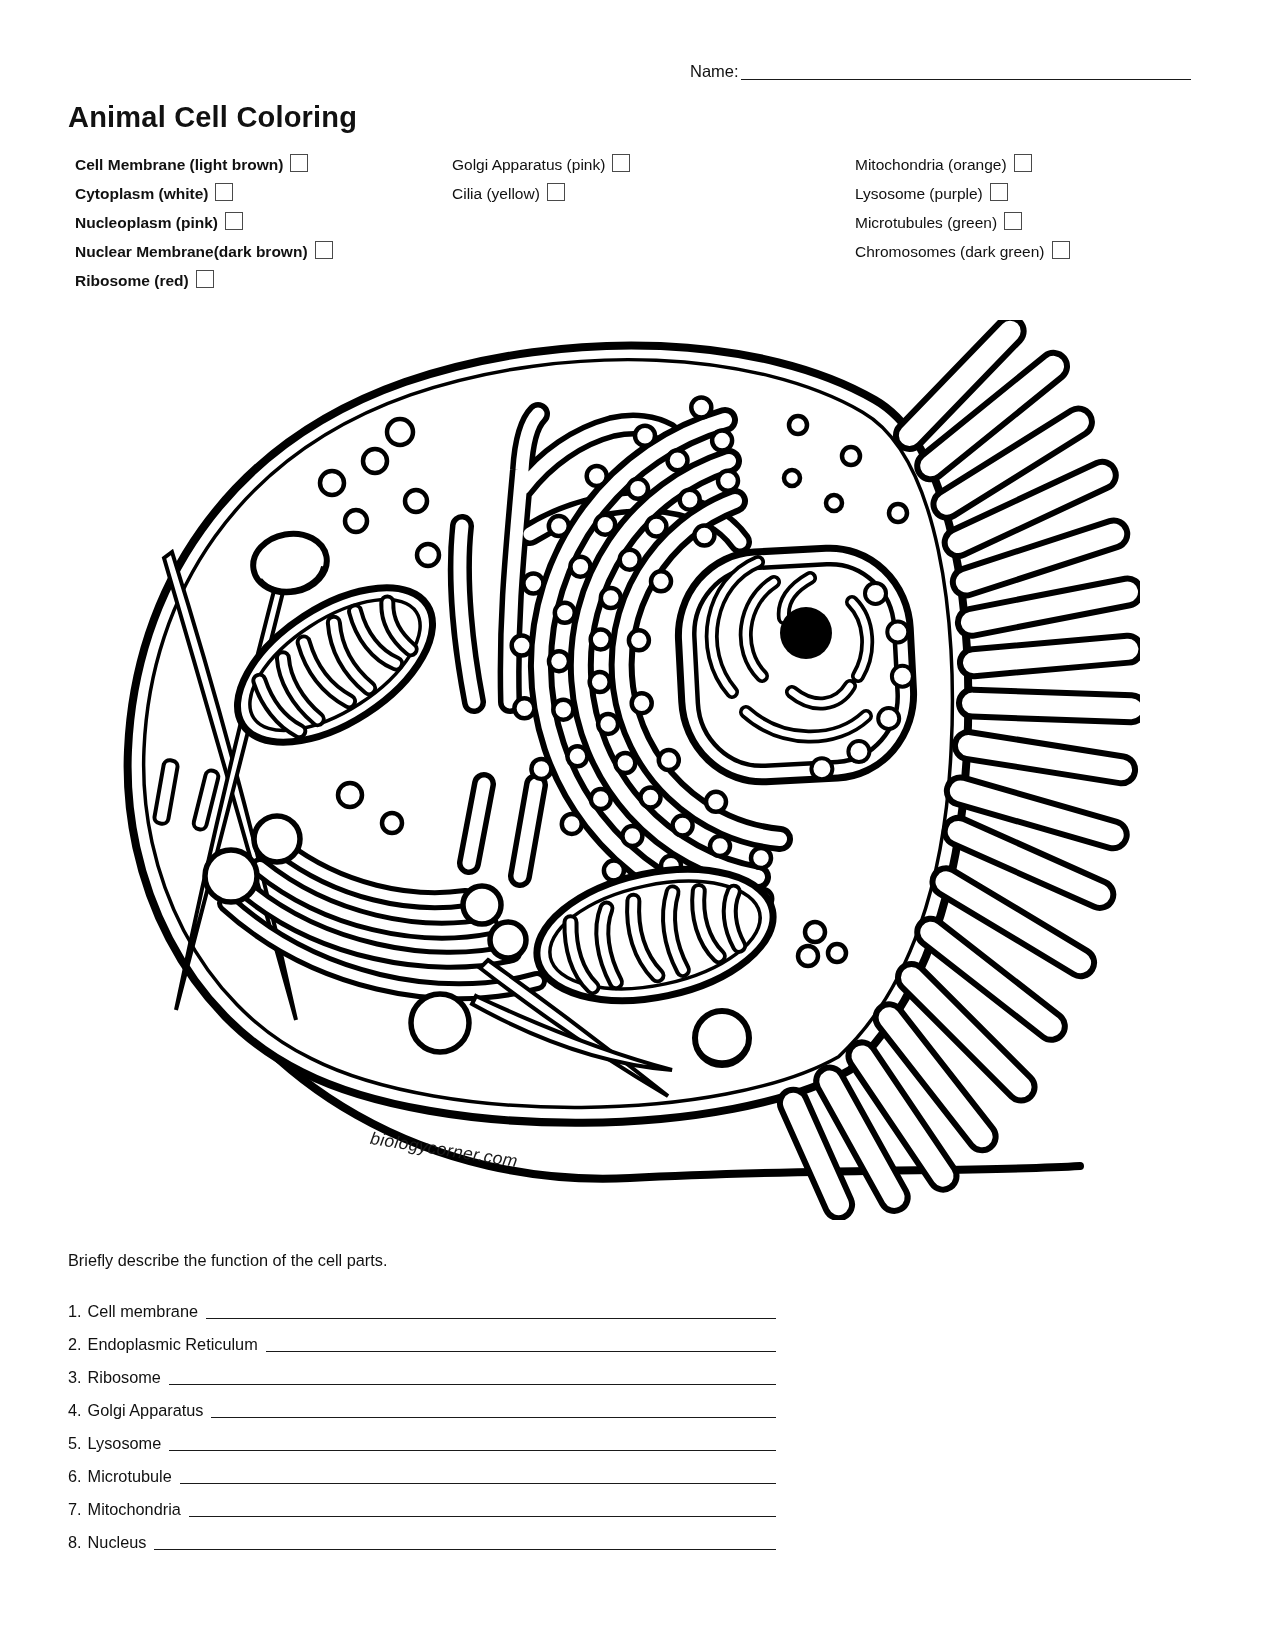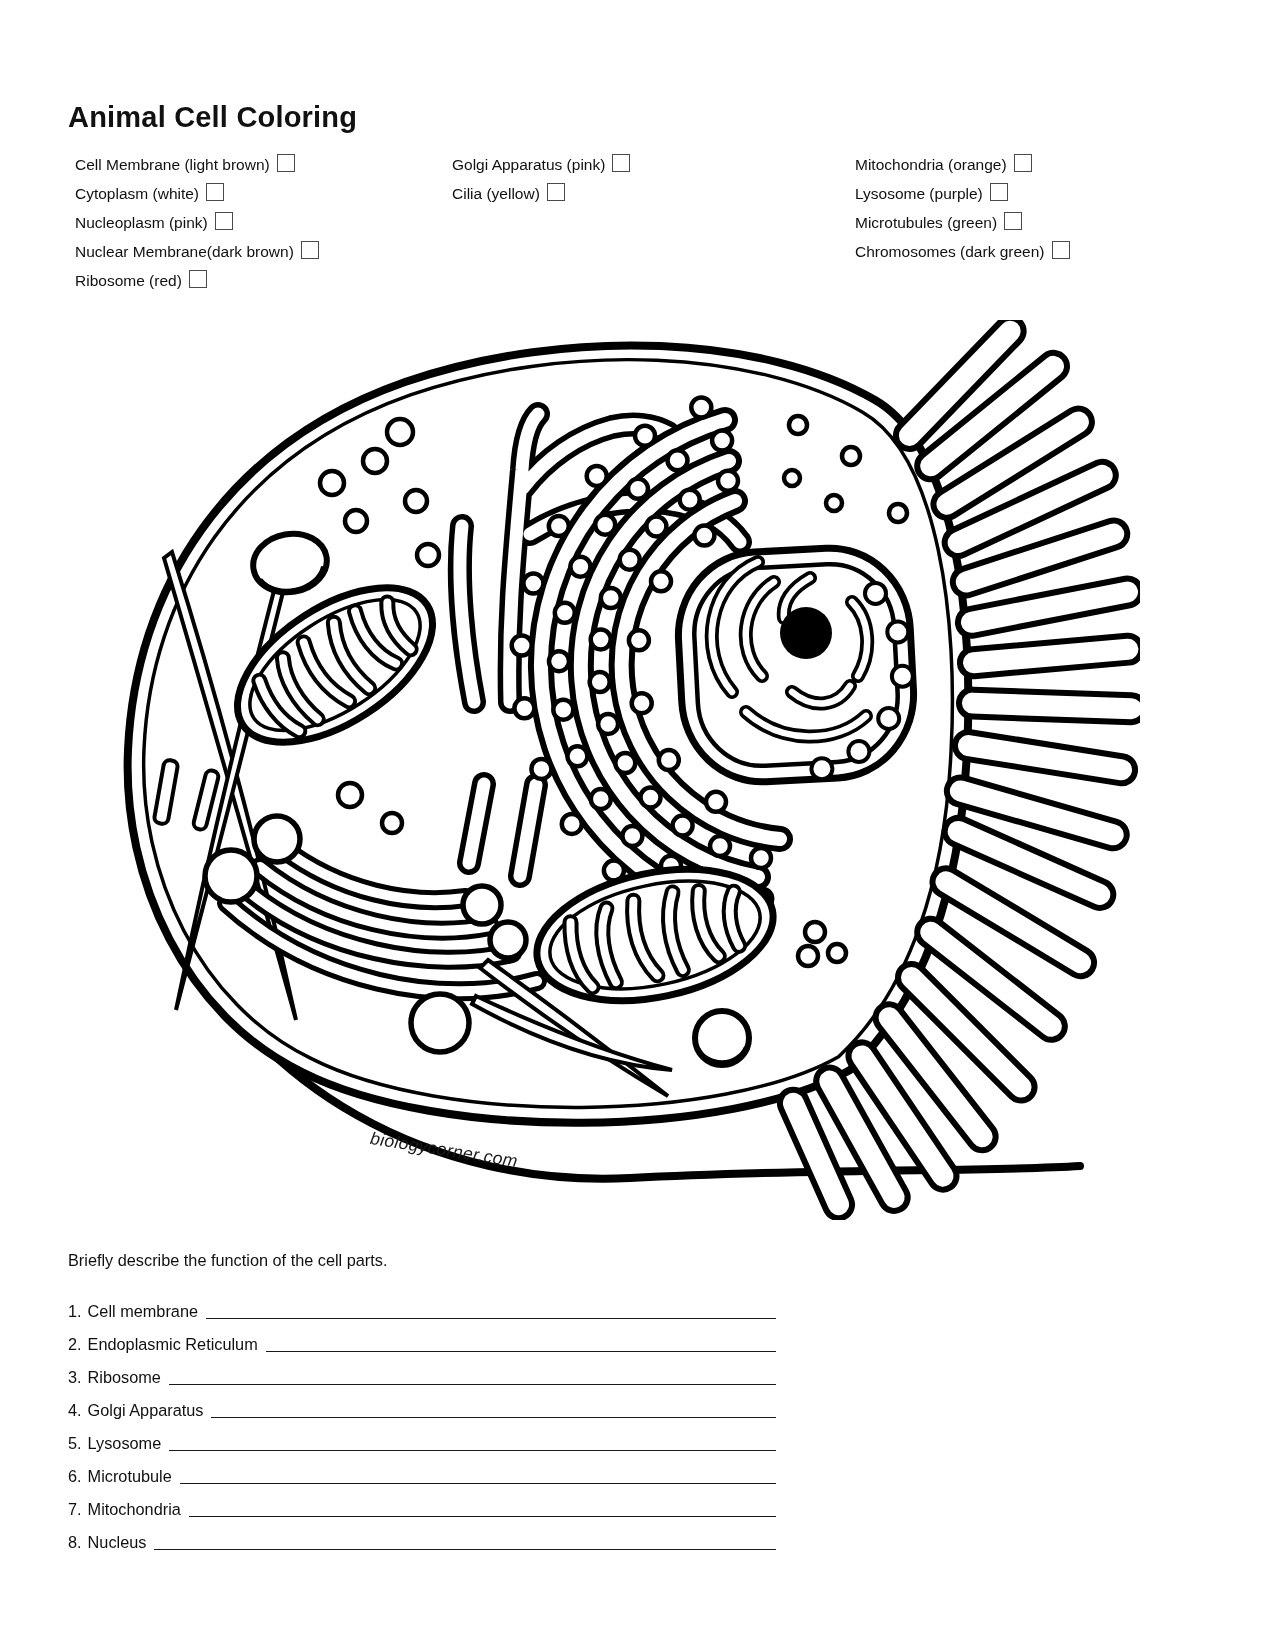--- a/index.html
+++ b/index.html
@@ -10,21 +10,21 @@
     font-family:"Liberation Sans", sans-serif;
     color:#111;
     overflow:hidden;
   }
   
   .name-row{position:absolute;left:690px;top:62px;font-size:16.5px;white-space:nowrap;}
   .name-line{display:inline-block;width:450px;border-bottom:1.6px solid #1a1a1a;height:16px;margin-left:2px;vertical-align:-3px;}
   .title{position:absolute;left:68px;top:101px;margin:0;font-size:29px;font-weight:700;letter-spacing:.2px;}
   
   .check-col{position:absolute;top:150px;}
-  .col-1{left:75px;}
+  .col-1{left:75px;font-weight:bold;}
   .col-2{left:452px;}
   .col-3{left:855px;}
   .check-row{height:29px;line-height:29px;font-size:15.5px;white-space:nowrap;}
   .checkbox{display:inline-block;width:16px;height:16px;border:1.5px solid #4a4a4a;background:#fff;margin-left:7px;vertical-align:-2px;}
   
   .diagram-svg{position:absolute;left:110px;top:320px;}
   .watermark{
     position:absolute;left:372px;top:1128px;
     font-size:17.5px;font-style:italic;color:#1a1a1a;letter-spacing:.4px;
     transform:rotate(9deg);transform-origin:left top;white-space:nowrap;
@@ -34,20 +34,23 @@
   .q-list{position:absolute;left:68px;top:1301px;width:708px;}
   .q-row{display:flex;align-items:baseline;font-size:16.3px;margin-bottom:12.4px;white-space:nowrap;}
   .q-num{margin-right:6px;}
   .q-blank{flex:1;margin-left:8px;border-bottom:1.45px solid #1a1a1a;height:.95em;transform:translateY(2px);}
 </style>
 </head>
 <body>
 
 <div class="sheet">
 
+  <div class="name-row">
+    <span>Name:</span><span class="name-line"></span>
+  </div>
 
   <h1 class="title">Animal Cell Coloring</h1>
 
   <div class="check-col col-1">
     <div class="check-row"><span>Cell Membrane (light brown)</span><span class="checkbox"></span></div>
     <div class="check-row"><span>Cytoplasm (white)</span><span class="checkbox"></span></div>
     <div class="check-row"><span>Nucleoplasm (pink)</span><span class="checkbox"></span></div>
     <div class="check-row"><span>Nuclear Membrane(dark brown)</span><span class="checkbox"></span></div>
     <div class="check-row"><span>Ribosome (red)</span><span class="checkbox"></span></div>
   </div>

